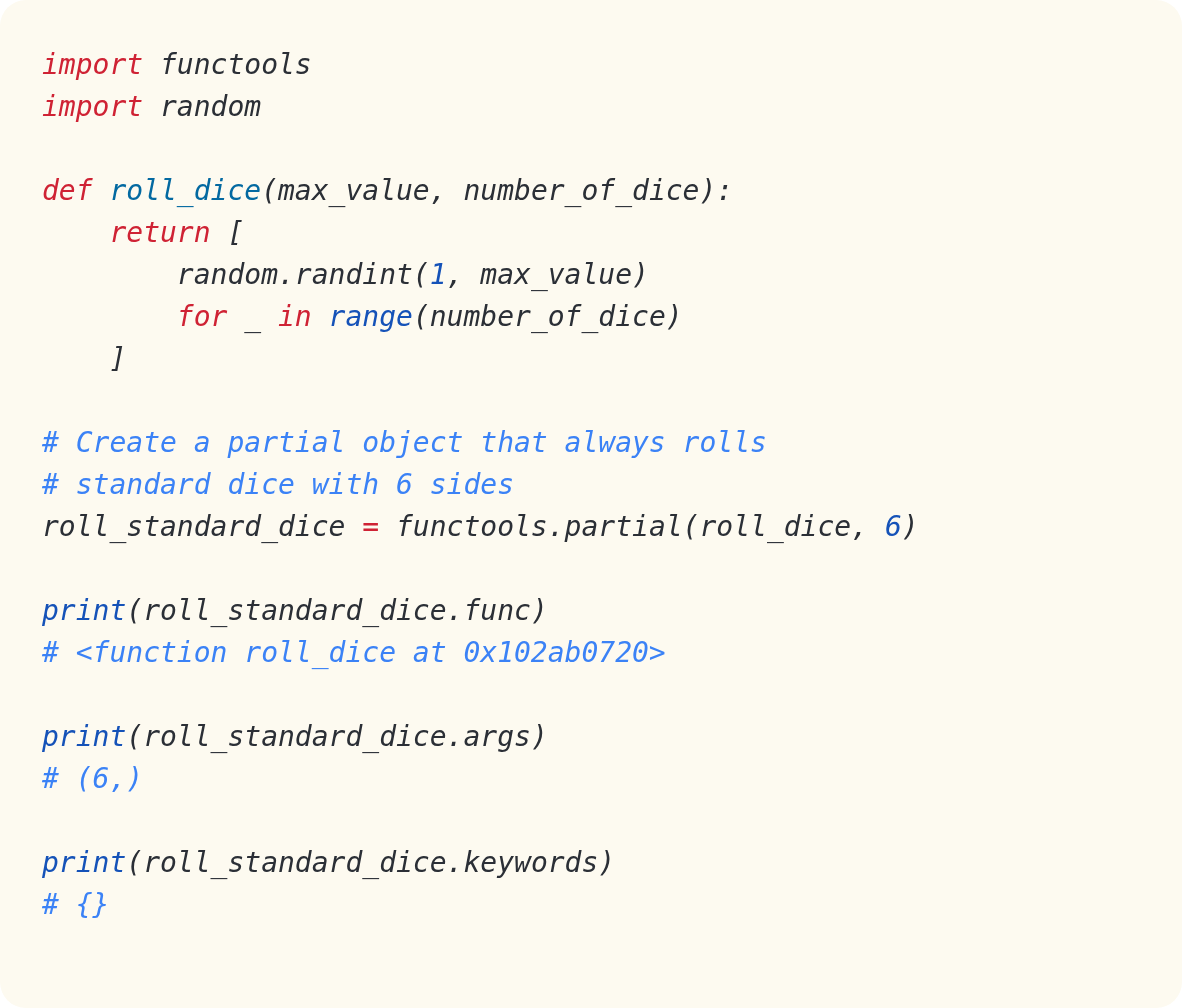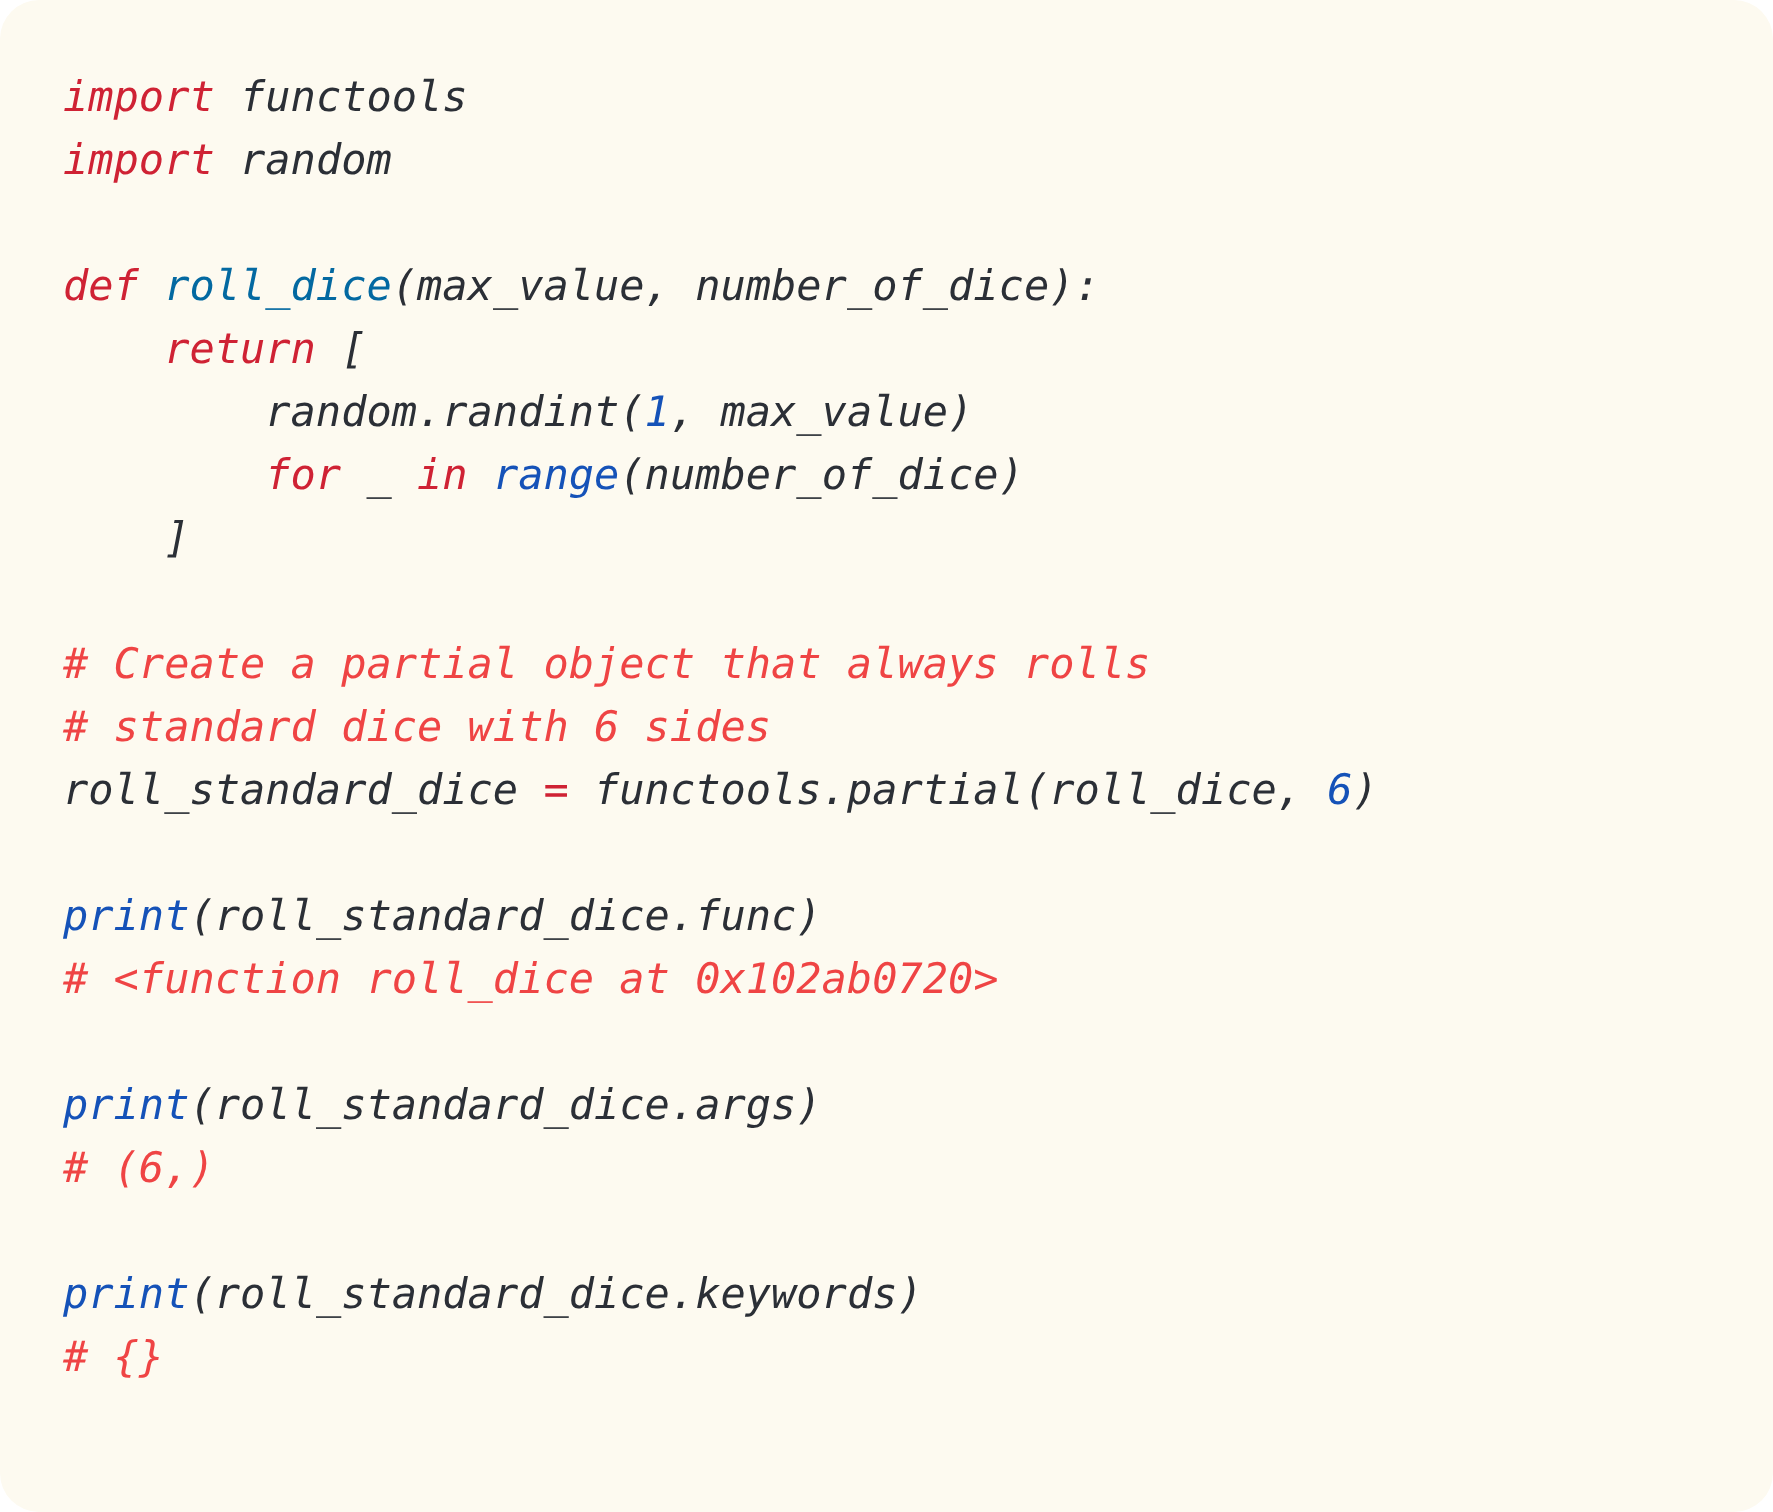--- a/index.html
+++ b/index.html
@@ -39,21 +39,21 @@
   .line {
     display: block;
     height: 42px;
     white-space: pre;
   }
   .tok-kw      { color: #cf2234; }
   .tok-op      { color: #cf2234; }
   .tok-fn      { color: #0369a1; }
   .tok-builtin { color: #1552b8; }
   .tok-num     { color: #1552b8; }
-  .tok-comment { color: #ef4444; }
+  .tok-comment { color: #3b82f6; }
   .tok-plain   { color: #2b2f36; }
 </style>
 </head>
 <body>
 
 <div id="code-card">
   <pre class="code-block"><code><span class="line"><span class="tok-kw">import</span><span class="tok-plain"> functools</span></span><span class="line"><span class="tok-kw">import</span><span class="tok-plain"> random</span></span><span class="line">​</span><span class="line"><span class="tok-kw">def</span><span class="tok-plain"> </span><span class="tok-fn">roll_dice</span><span class="tok-plain">(max_value, number_of_dice):</span></span><span class="line"><span class="tok-plain">    </span><span class="tok-kw">return</span><span class="tok-plain"> [</span></span><span class="line"><span class="tok-plain">        random.randint(</span><span class="tok-num">1</span><span class="tok-plain">, max_value)</span></span><span class="line"><span class="tok-plain">        </span><span class="tok-kw">for</span><span class="tok-plain"> _ </span><span class="tok-kw">in</span><span class="tok-plain"> </span><span class="tok-builtin">range</span><span class="tok-plain">(number_of_dice)</span></span><span class="line"><span class="tok-plain">    ]</span></span><span class="line">​</span><span class="line"><span class="tok-comment"># Create a partial object that always rolls</span></span><span class="line"><span class="tok-comment"># standard dice with 6 sides</span></span><span class="line"><span class="tok-plain">roll_standard_dice </span><span class="tok-op">=</span><span class="tok-plain"> functools.partial(roll_dice, </span><span class="tok-num">6</span><span class="tok-plain">)</span></span><span class="line">​</span><span class="line"><span class="tok-builtin">print</span><span class="tok-plain">(roll_standard_dice.func)</span></span><span class="line"><span class="tok-comment"># &lt;function roll_dice at 0x102ab0720&gt;</span></span><span class="line">​</span><span class="line"><span class="tok-builtin">print</span><span class="tok-plain">(roll_standard_dice.args)</span></span><span class="line"><span class="tok-comment"># (6,)</span></span><span class="line">​</span><span class="line"><span class="tok-builtin">print</span><span class="tok-plain">(roll_standard_dice.keywords)</span></span><span class="line"><span class="tok-comment"># {}</span></span></code></pre>
 </div>
 
 </body></html>

